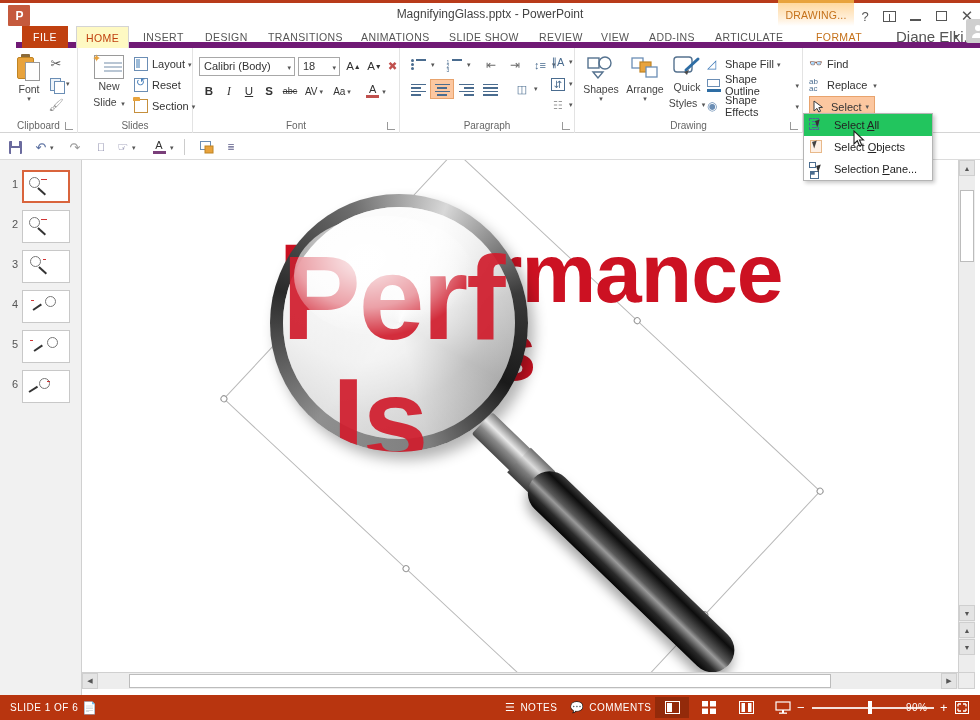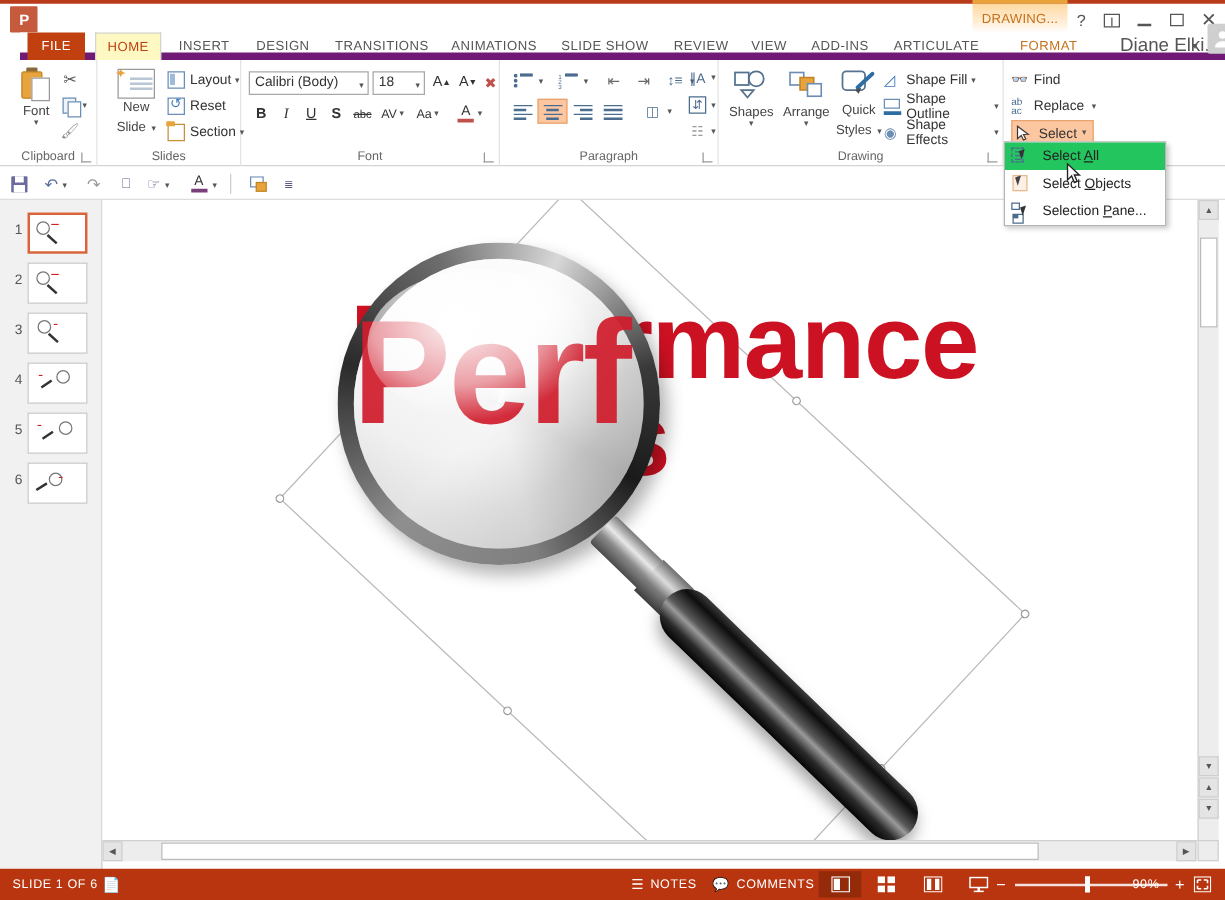--- a/index.html
+++ b/index.html
@@ -546,20 +546,21 @@
 </style>
 </head>
 <body>
 
 <div class="app">
 
   <div class="titlebar">
     <div class="pp-logo">
       <span>P</span>
     </div>
+    <div class="win-title">MagnifyingGlass.pptx - PowerPoint</div>
     <div class="drawing-tools-tab">DRAWING...</div>
 
     <div class="tb-btn tb-help">?</div>
     <div class="tb-btn tb-ribbon-opt">
         <div class="boxicon"></div>
       </div>
     <div class="tb-btn tb-min">
         <div class="bar"></div>
       </div>
     <div class="tb-btn tb-max">
@@ -1016,20 +1017,21 @@
         <div class="mg-text">
           <span><span>Perfo</span><span>rmance</span></span>
           <span class="l2"><span>I</span><span>ssues</span></span>
         </div>
 
         <div class="mg-lens">
           <div class="mg-lens-inner"></div>
         </div>
         <div class="mg-bigtext">
           <span>Perf</span>
+          <span style="top:178px;left:62px;font-size:118px">Is</span>
         </div>
         <div class="mg-gloss"></div>
 
         <div class="mg-neck"></div>
         <div class="mg-neck2"></div>
         <div class="mg-handle"></div>
       </div>
     </div>
   </div>
 

